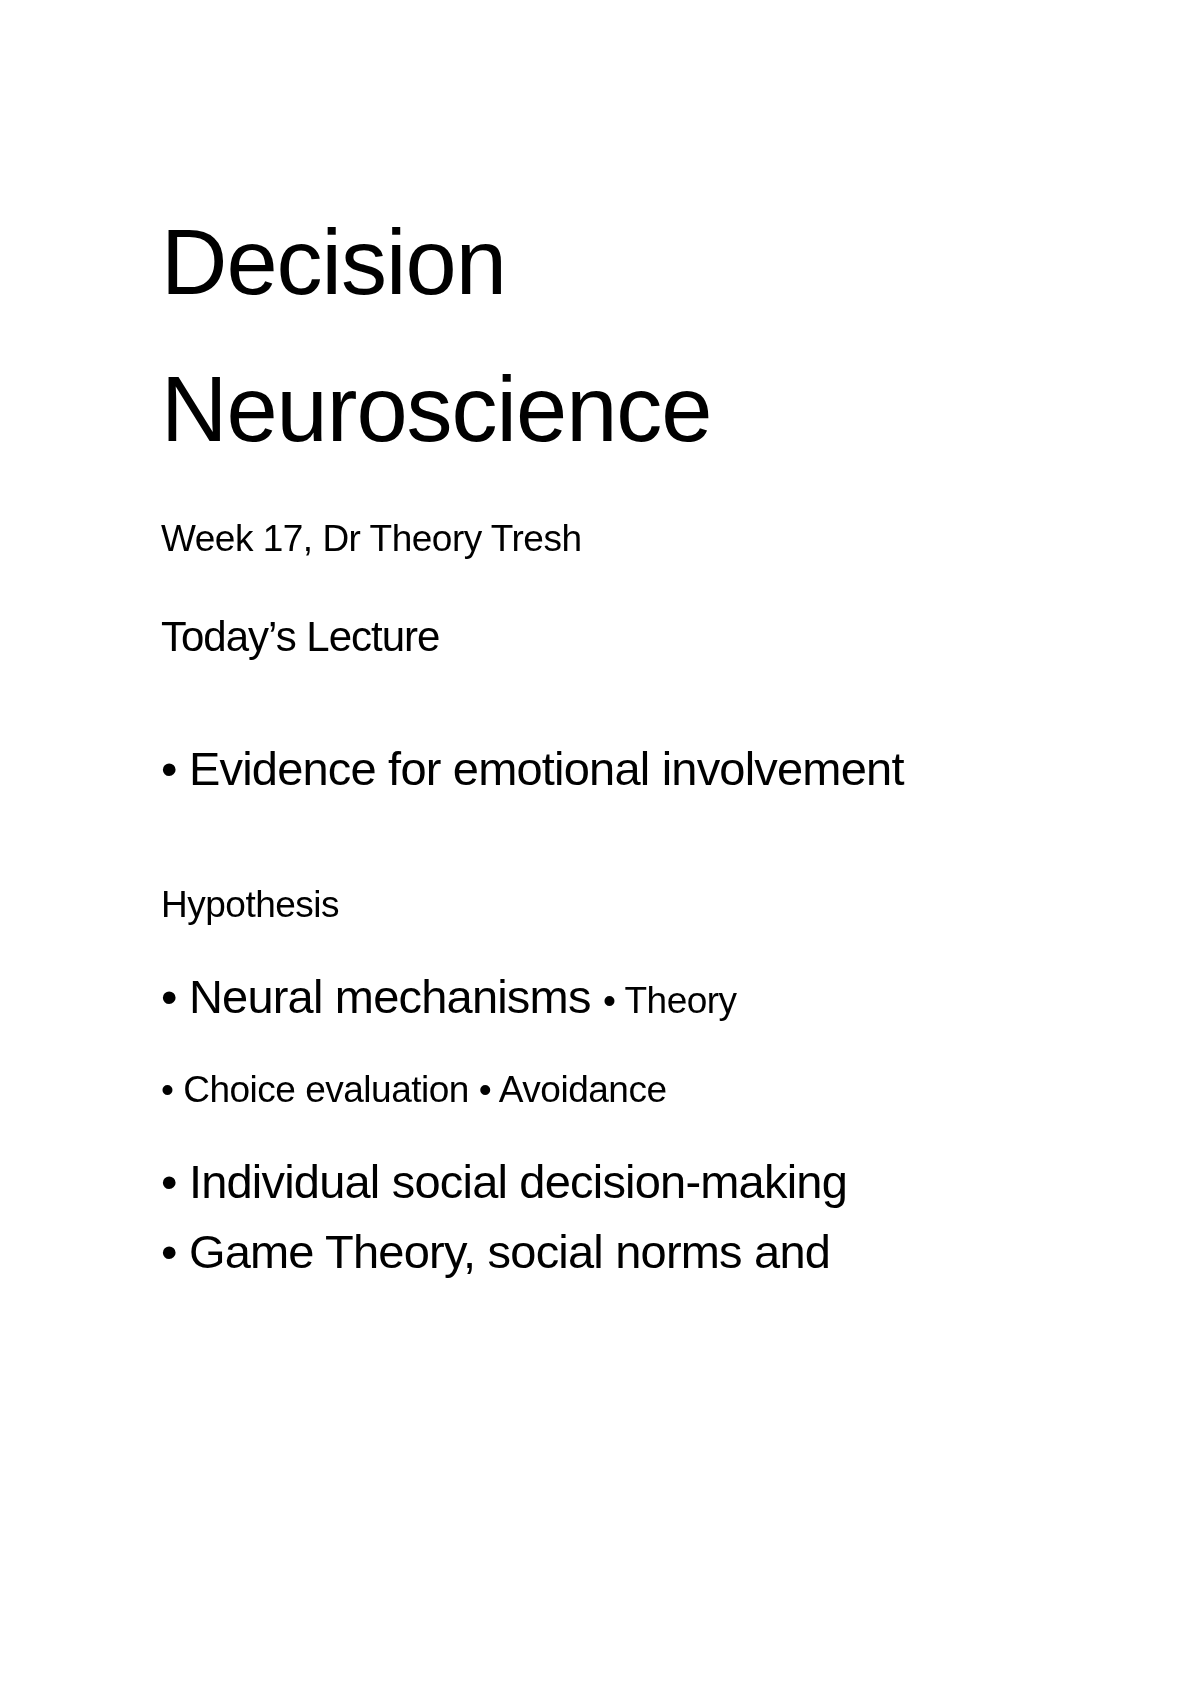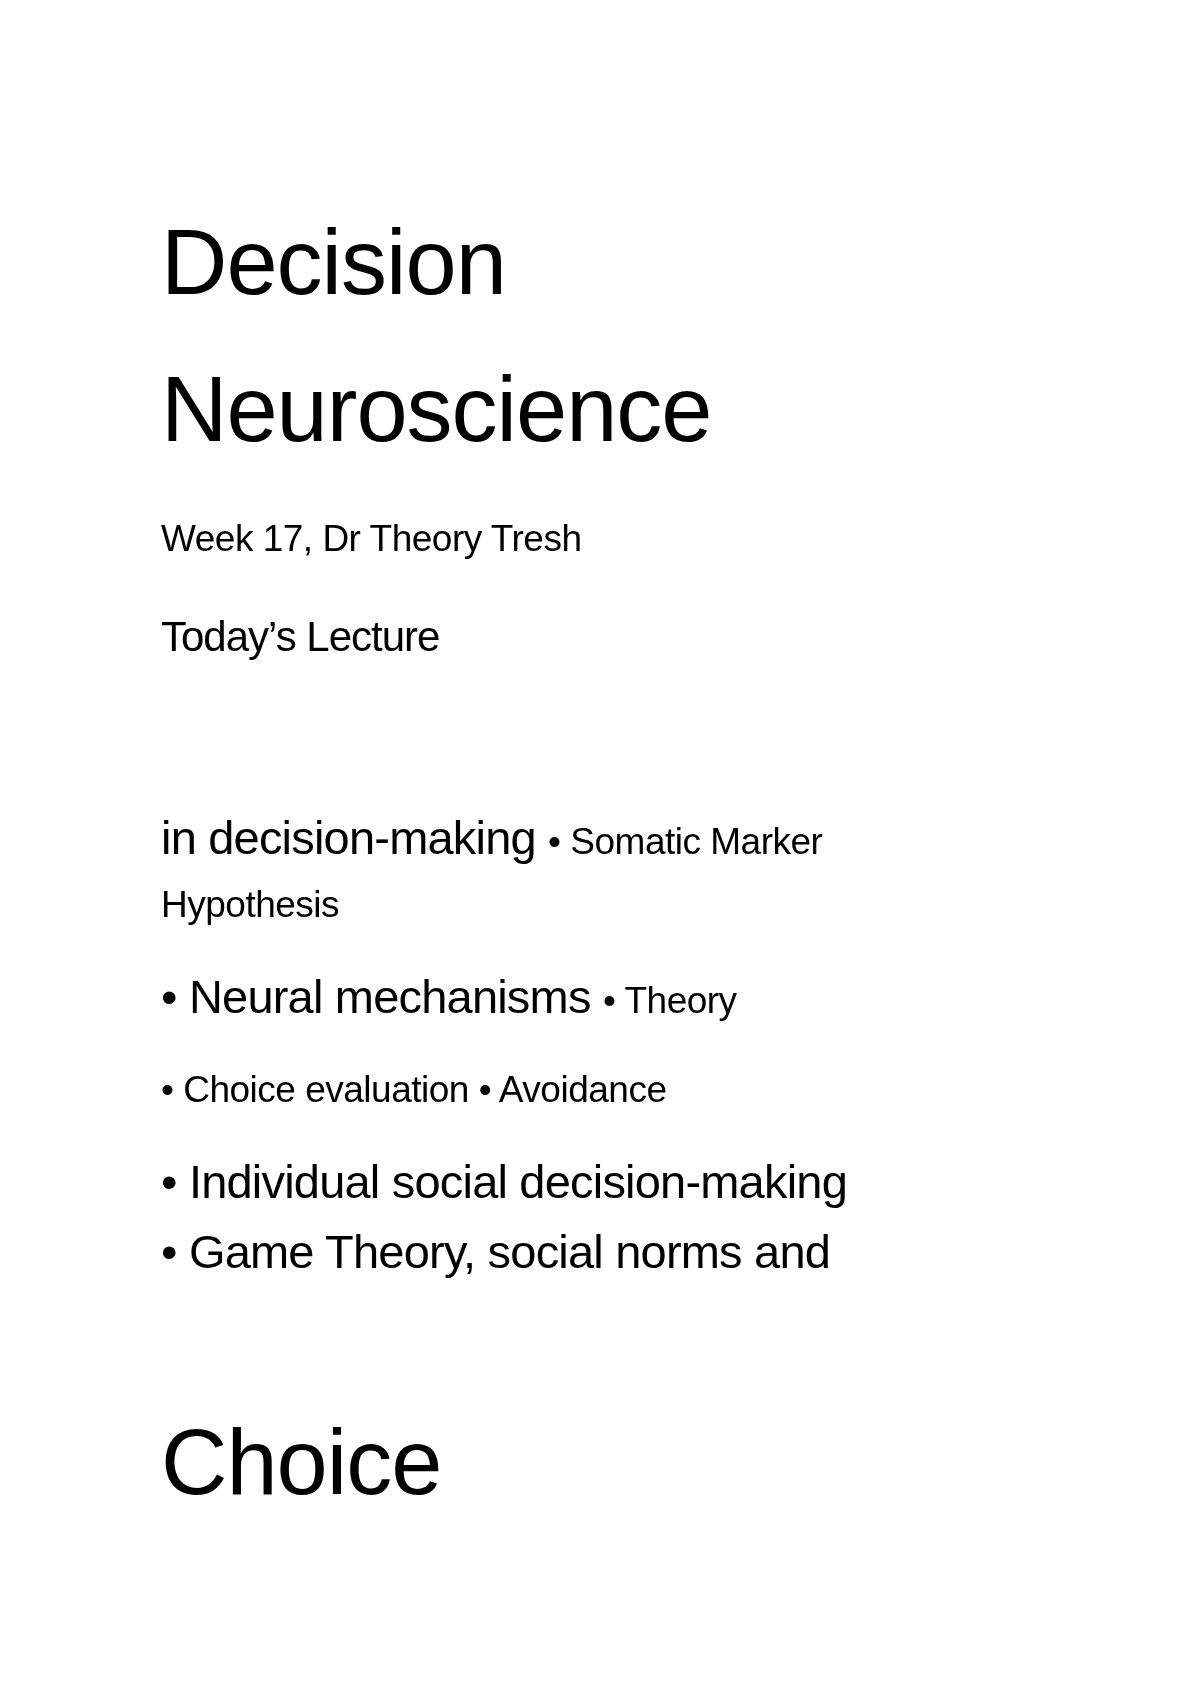--- a/index.html
+++ b/index.html
@@ -16,24 +16,23 @@
 </style>
 </head>
 <body>
 
 <div class="page">
   <h1 class="t h1" style="top:208px">Decision</h1>
   <h1 class="t h1" style="top:355px">Neuroscience</h1>
   <p class="t sub" style="top:512px">Week 17, Dr Theory Tresh</p>
   <h2 class="t h2" style="top:608px">Today’s Lecture</h2>
 
-  <p class="t b" style="top:806px"><span>in decision-making</span> <span class="s">• Somatic Marker</span></p>
+  <p class="t b" style="top:737px">• Evidence for emotional involvement</p>
   <p class="t bs" style="top:878px">Hypothesis</p>
 
   <p class="t b" style="top:965px"><span>• Neural mechanisms</span> <span class="s">• Theory</span></p>
 
   <p class="t bs" style="top:1063px">• Choice evaluation • Avoidance</p>
 
   <p class="t b" style="top:1150px">• Individual social decision-making</p>
   <p class="t b" style="top:1220px">• Game Theory, social norms and</p>
 
-  <h1 class="t h1" style="top:1408px">Choice</h1>
 </div>
 
 </body></html>

